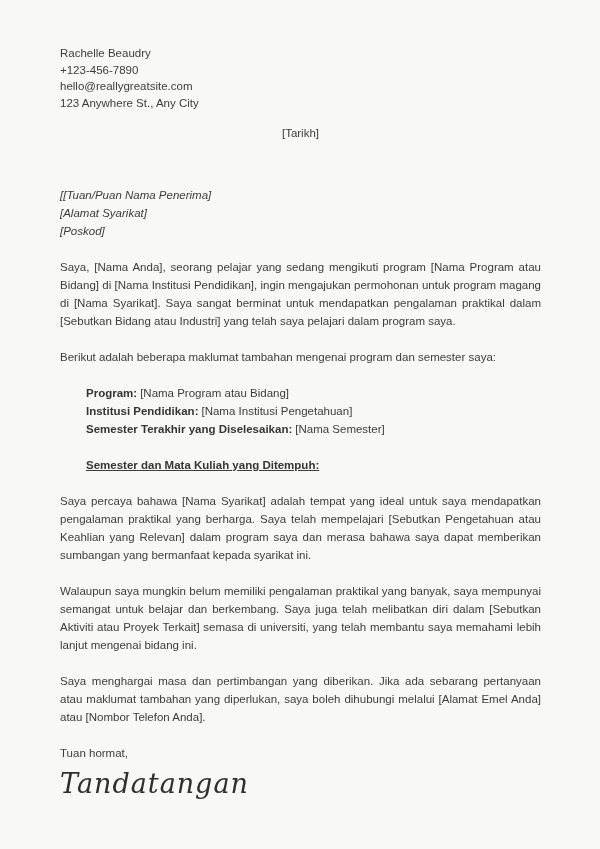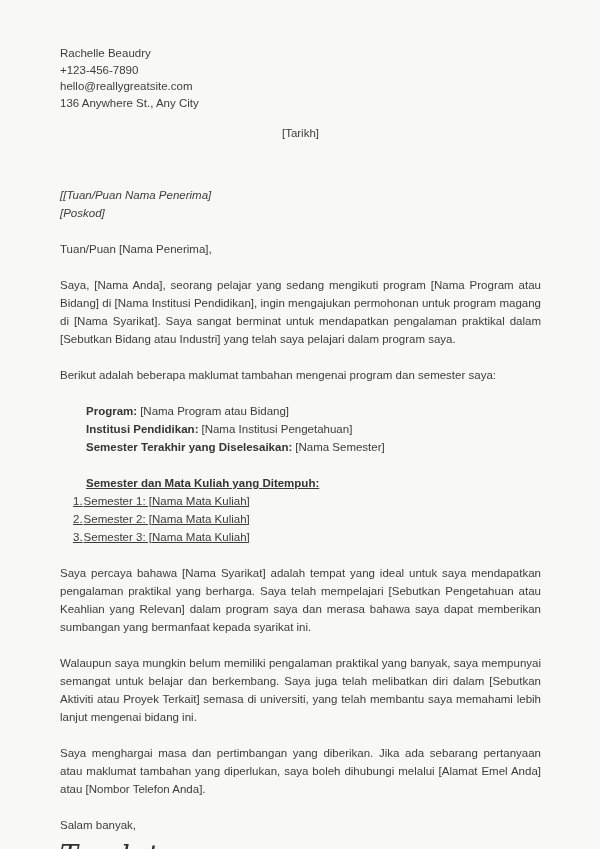--- a/index.html
+++ b/index.html
@@ -45,66 +45,55 @@
 </style>
 </head>
 <body>
 
 <div class="page">
 
   <div class="sender-block">
     <div>Rachelle Beaudry</div>
     <div>+123-456-7890</div>
     <div>hello@reallygreatsite.com</div>
-    <div>136 Anywhere St., Any City</div>
+    <div>123 Anywhere St., Any City</div>
   </div>
 
   <div class="date-line">[Tarikh]</div>
 
   <div class="recipient-block">
     <div>[[Tuan/Puan Nama Penerima]</div>
+    <div>[Alamat Syarikat]</div>
     <div>[Poskod]</div>
   </div>
 
-  <div class="salutation">Tuan/Puan [Nama Penerima],</div>
 
   <p class="para">Saya, [Nama Anda], seorang pelajar yang sedang mengikuti program [Nama Program atau Bidang] di [Nama Institusi Pendidikan], ingin mengajukan permohonan untuk program magang di [Nama Syarikat]. Saya sangat berminat untuk mendapatkan pengalaman praktikal dalam [Sebutkan Bidang atau Industri] yang telah saya pelajari dalam program saya.</p>
 
   <p class="lead">Berikut adalah beberapa maklumat tambahan mengenai program dan semester saya:</p>
 
   <div class="info-block">
     <div class="info-row">
       <span class="b">Program:</span><span class="val">[Nama Program atau Bidang]</span>
     </div>
     <div class="info-row">
       <span class="b">Institusi Pendidikan:</span><span class="val">[Nama Institusi Pengetahuan]</span>
     </div>
     <div class="info-row">
       <span class="b">Semester Terakhir yang Diselesaikan:</span><span class="val">[Nama Semester]</span>
     </div>
   </div>
 
   <div class="semester-block">
     <div class="b">Semester dan Mata Kuliah yang Ditempuh:</div>
-    <div class="sem-list">
-      <div class="sem-item">
-        <span class="num">1.</span><span>Semester 1: [Nama Mata Kuliah]</span>
-      </div>
-      <div class="sem-item">
-        <span class="num">2.</span><span>Semester 2: [Nama Mata Kuliah]</span>
-      </div>
-      <div class="sem-item">
-        <span class="num">3.</span><span>Semester 3: [Nama Mata Kuliah]</span>
-      </div>
-    </div>
   </div>
 
   <p class="para">Saya percaya bahawa [Nama Syarikat] adalah tempat yang ideal untuk saya mendapatkan pengalaman praktikal yang berharga. Saya telah mempelajari [Sebutkan Pengetahuan atau Keahlian yang Relevan] dalam program saya dan merasa bahawa saya dapat memberikan sumbangan yang bermanfaat kepada syarikat ini.</p>
 
   <p class="para">Walaupun saya mungkin belum memiliki pengalaman praktikal yang banyak, saya mempunyai semangat untuk belajar dan berkembang. Saya juga telah melibatkan diri dalam [Sebutkan Aktiviti atau Proyek Terkait] semasa di universiti, yang telah membantu saya memahami lebih lanjut mengenai bidang ini.</p>
 
   <p class="para">Saya menghargai masa dan pertimbangan yang diberikan. Jika ada sebarang pertanyaan atau maklumat tambahan yang diperlukan, saya boleh dihubungi melalui [Alamat Emel Anda] atau [Nombor Telefon Anda].</p>
 
-  <div class="closing-salutation">Salam banyak,</div>
+  <div class="closing-salutation">Tuan hormat,</div>
 
   <div class="signature">Tandatangan</div>
 
 </div>
 
 </body></html>

